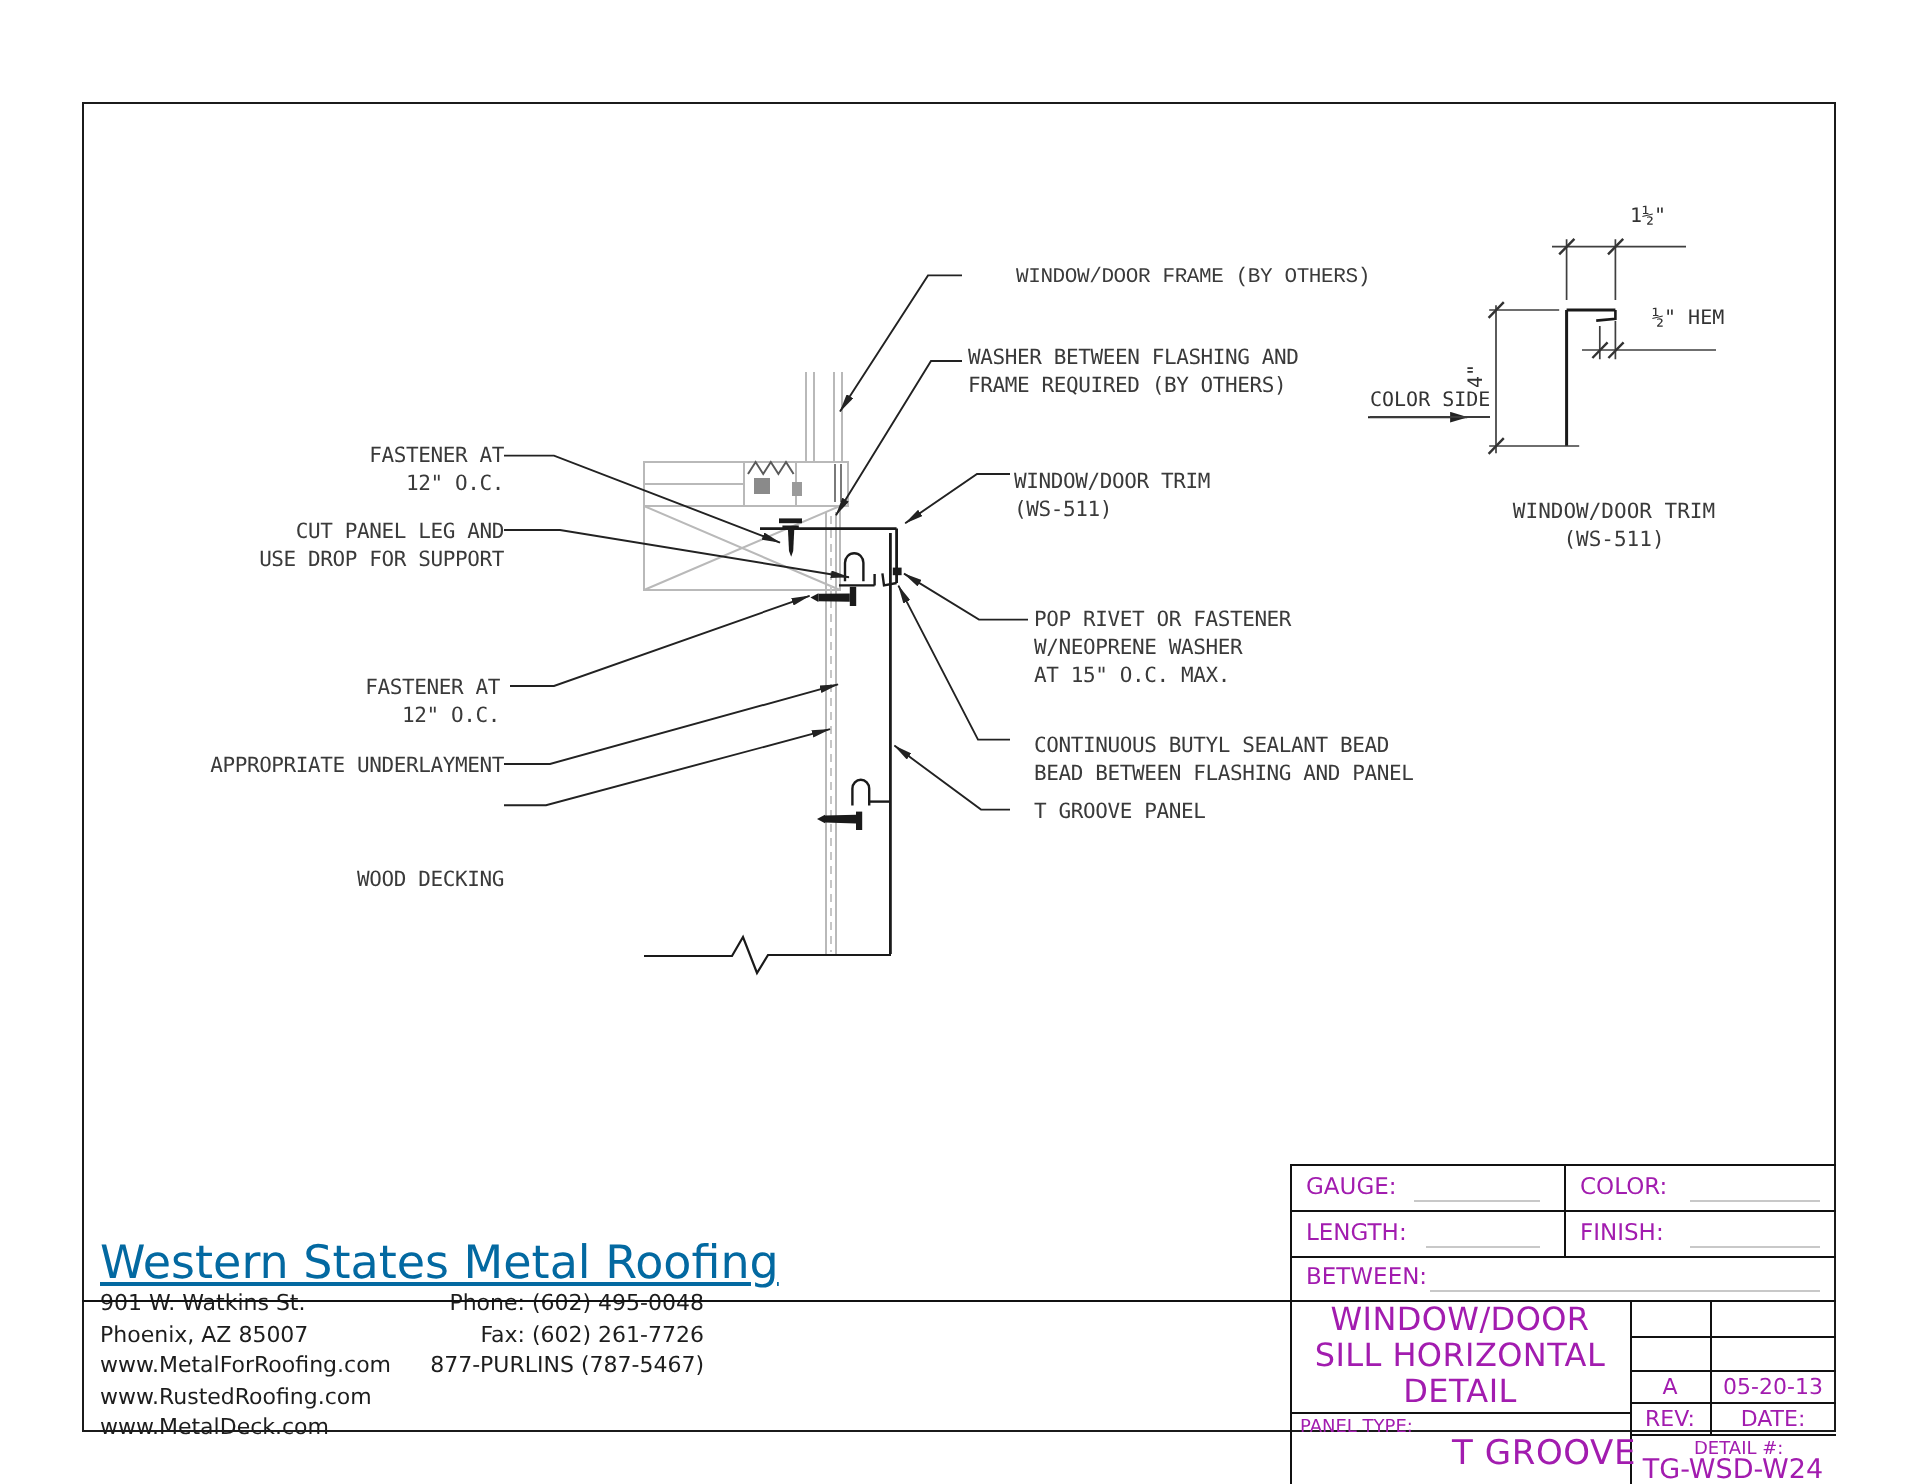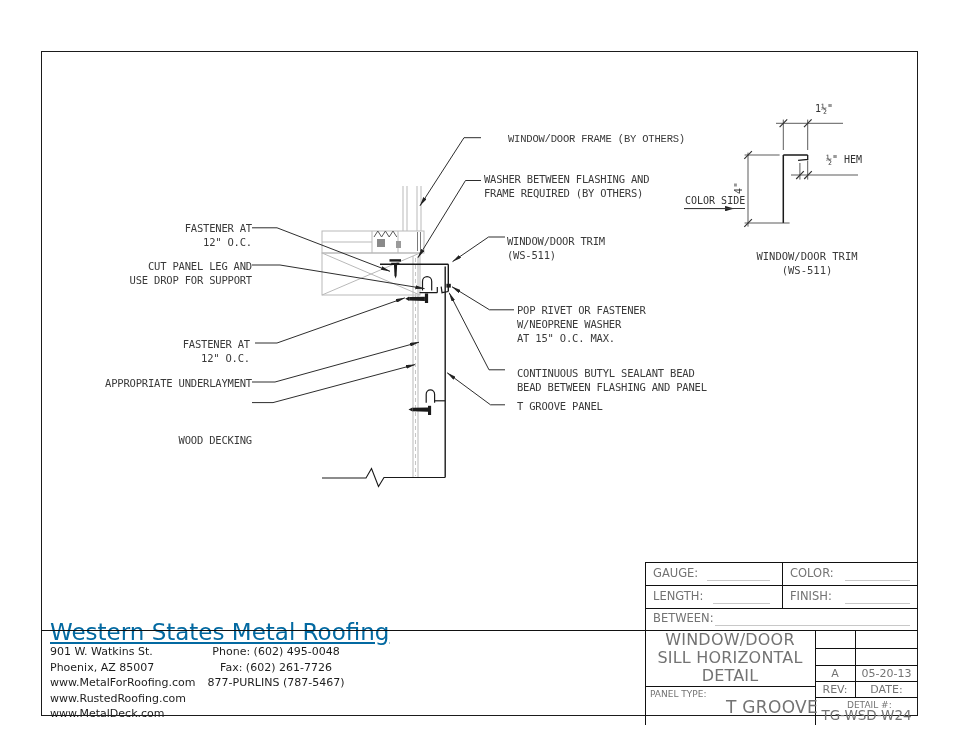--- a/index.html
+++ b/index.html
@@ -13,23 +13,23 @@
         white-space:pre-line;letter-spacing:-0.2px;}
   .anno.ra{text-align:right;}
   .dim{position:absolute;font:10px/12px "DejaVu Sans Mono",monospace;color:#333;}
   .rot{transform:rotate(-90deg);transform-origin:left top;}
   .underlined{border-bottom:1px solid #3a3a3a;padding-bottom:1px;}
   .trim-title{position:absolute;left:727px;top:249px;width:160px;text-align:center;
         font:10.5px/14px "DejaVu Sans Mono",monospace;color:#3a3a3a;white-space:pre-line;}
   
   .co-name{position:absolute;left:50px;top:619px;font:23px/27px "DejaVu Sans",sans-serif;color:#0369a1;text-decoration:underline;}
   .co-line{position:absolute;font:11px/14px "DejaVu Sans",sans-serif;color:#1d1d1d;}
-  .co-contact{text-align:center;width:152px;left:200px;}
+  .co-contact{text-align:right;width:152px;left:200px;}
   
-  .tb{position:absolute;left:645px;top:562px;width:273px;height:138px;color:#737373;}
+  .tb{position:absolute;left:645px;top:582px;width:273px;height:138px;color:#a21caf;}
   .tb .hl,.tb .vl{position:absolute;background:#111;}
   .tb .hl{height:1.4px;}
   .tb .vl{width:1.4px;}
   .tb-label{position:absolute;font:11.5px/13px "DejaVu Sans",sans-serif;}
   .tb-blank{position:absolute;height:1px;background:#c8c8c8;}
   .tb-title{position:absolute;left:0;top:69px;width:170px;text-align:center;
             font:16px/18px "DejaVu Sans",sans-serif;white-space:pre-line;letter-spacing:.2px;}
   .tb-small{position:absolute;font:9px/10px "DejaVu Sans",sans-serif;}
   .tb-panel{position:absolute;left:0;top:136px;width:170px;text-align:center;
             font:17px/19px "DejaVu Sans",sans-serif;letter-spacing:.3px;padding-left:42px;}

